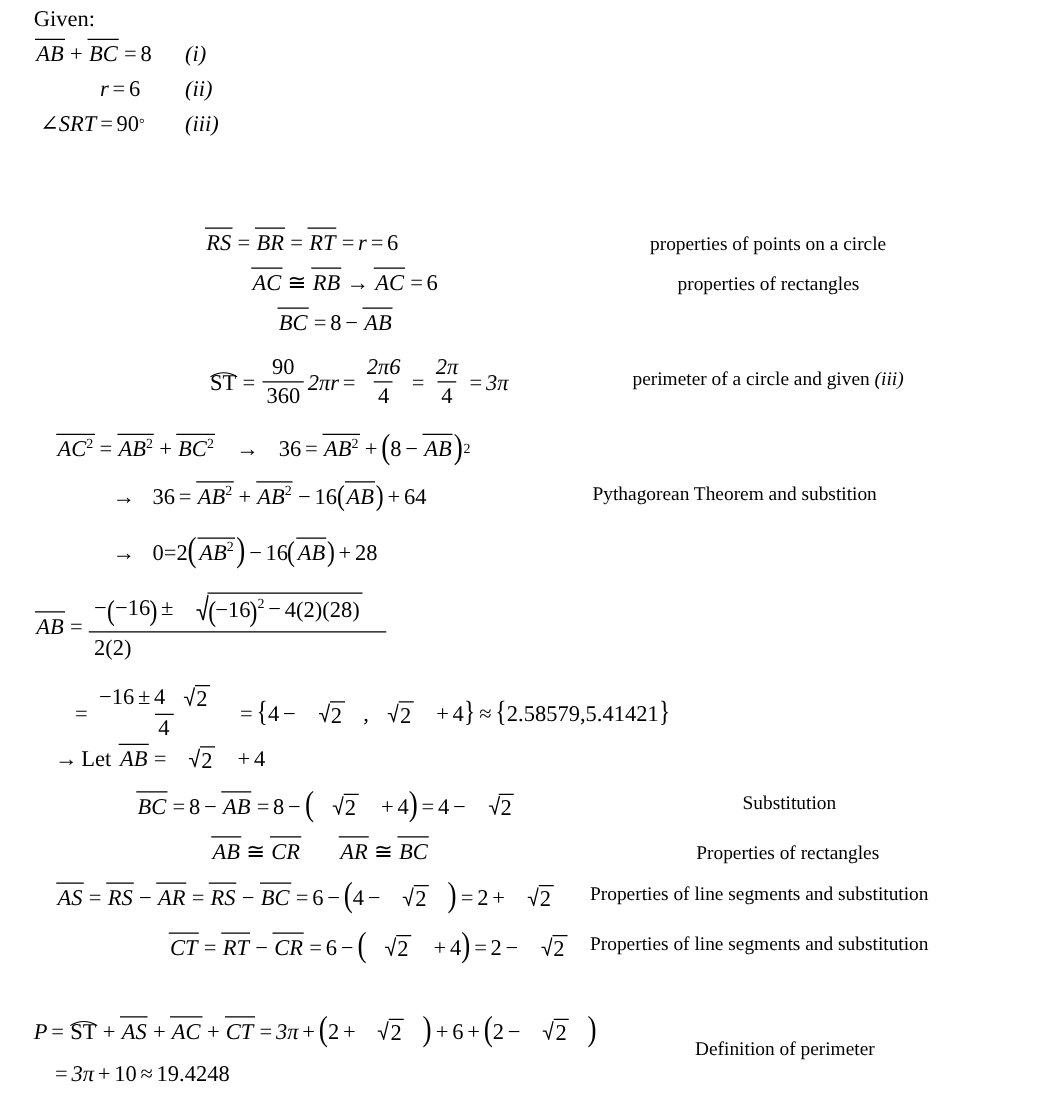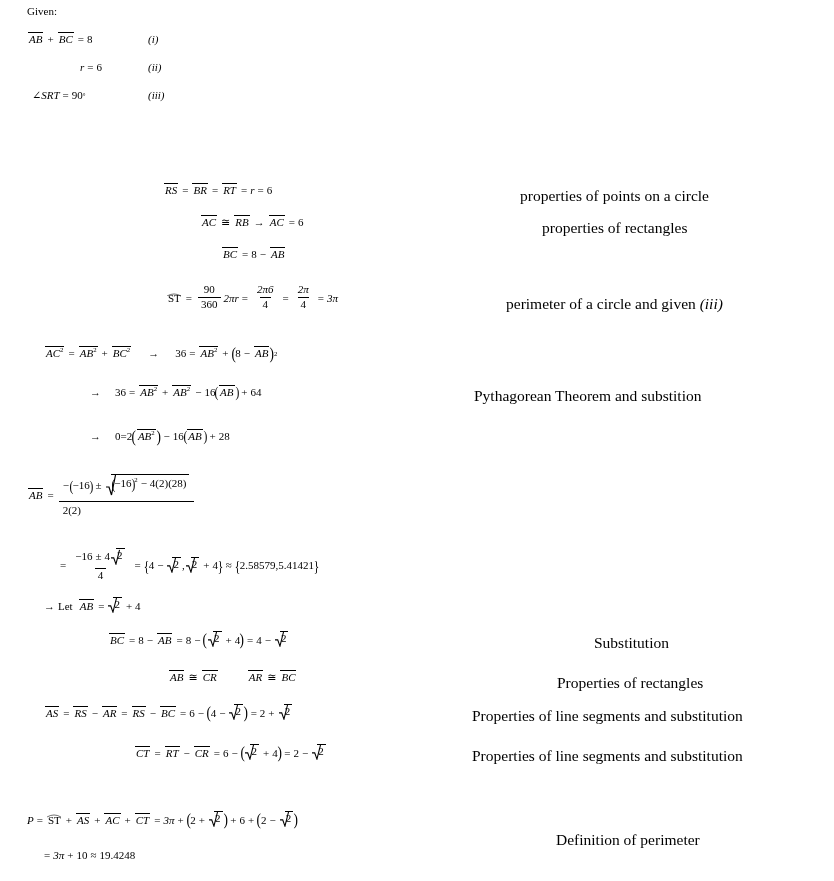--- a/index.html
+++ b/index.html
@@ -20,21 +20,21 @@
   
   .page { position: relative; width: 834px; height: 881px; }
 
   .row {
     position: absolute;
     display: flex;
     align-items: center;
   }
 
   .eq {
-    font-size: 11px;
+    font-size: 18px;
     white-space: nowrap;
     line-height: 1;
   }
 
   .note {
     position: absolute;
     font-size: 15.5px;
     white-space: nowrap;
     text-align: center;
   }
@@ -96,21 +96,21 @@
     top: -0.05em;
   }
   .frac .num { padding: 0 3px 1px 3px; }
   .frac .den { padding: 1px 3px 0 3px; border-top: 1.1px solid #000; text-align: right; }
 
   
   .sqrt {
     display: inline-flex;
     align-items: stretch;
     vertical-align: middle;
-    margin: 0 1px;
+    margin: 0 15px;
   }
   .sqrt .radical {
     display: inline-block;
     width: 0.55em;
     position: relative;
     top: 0.04em;
   }
   .sqrt .radicand {
     border-top: 1.1px solid #000;
     padding: 1px 2px 0 1px;

